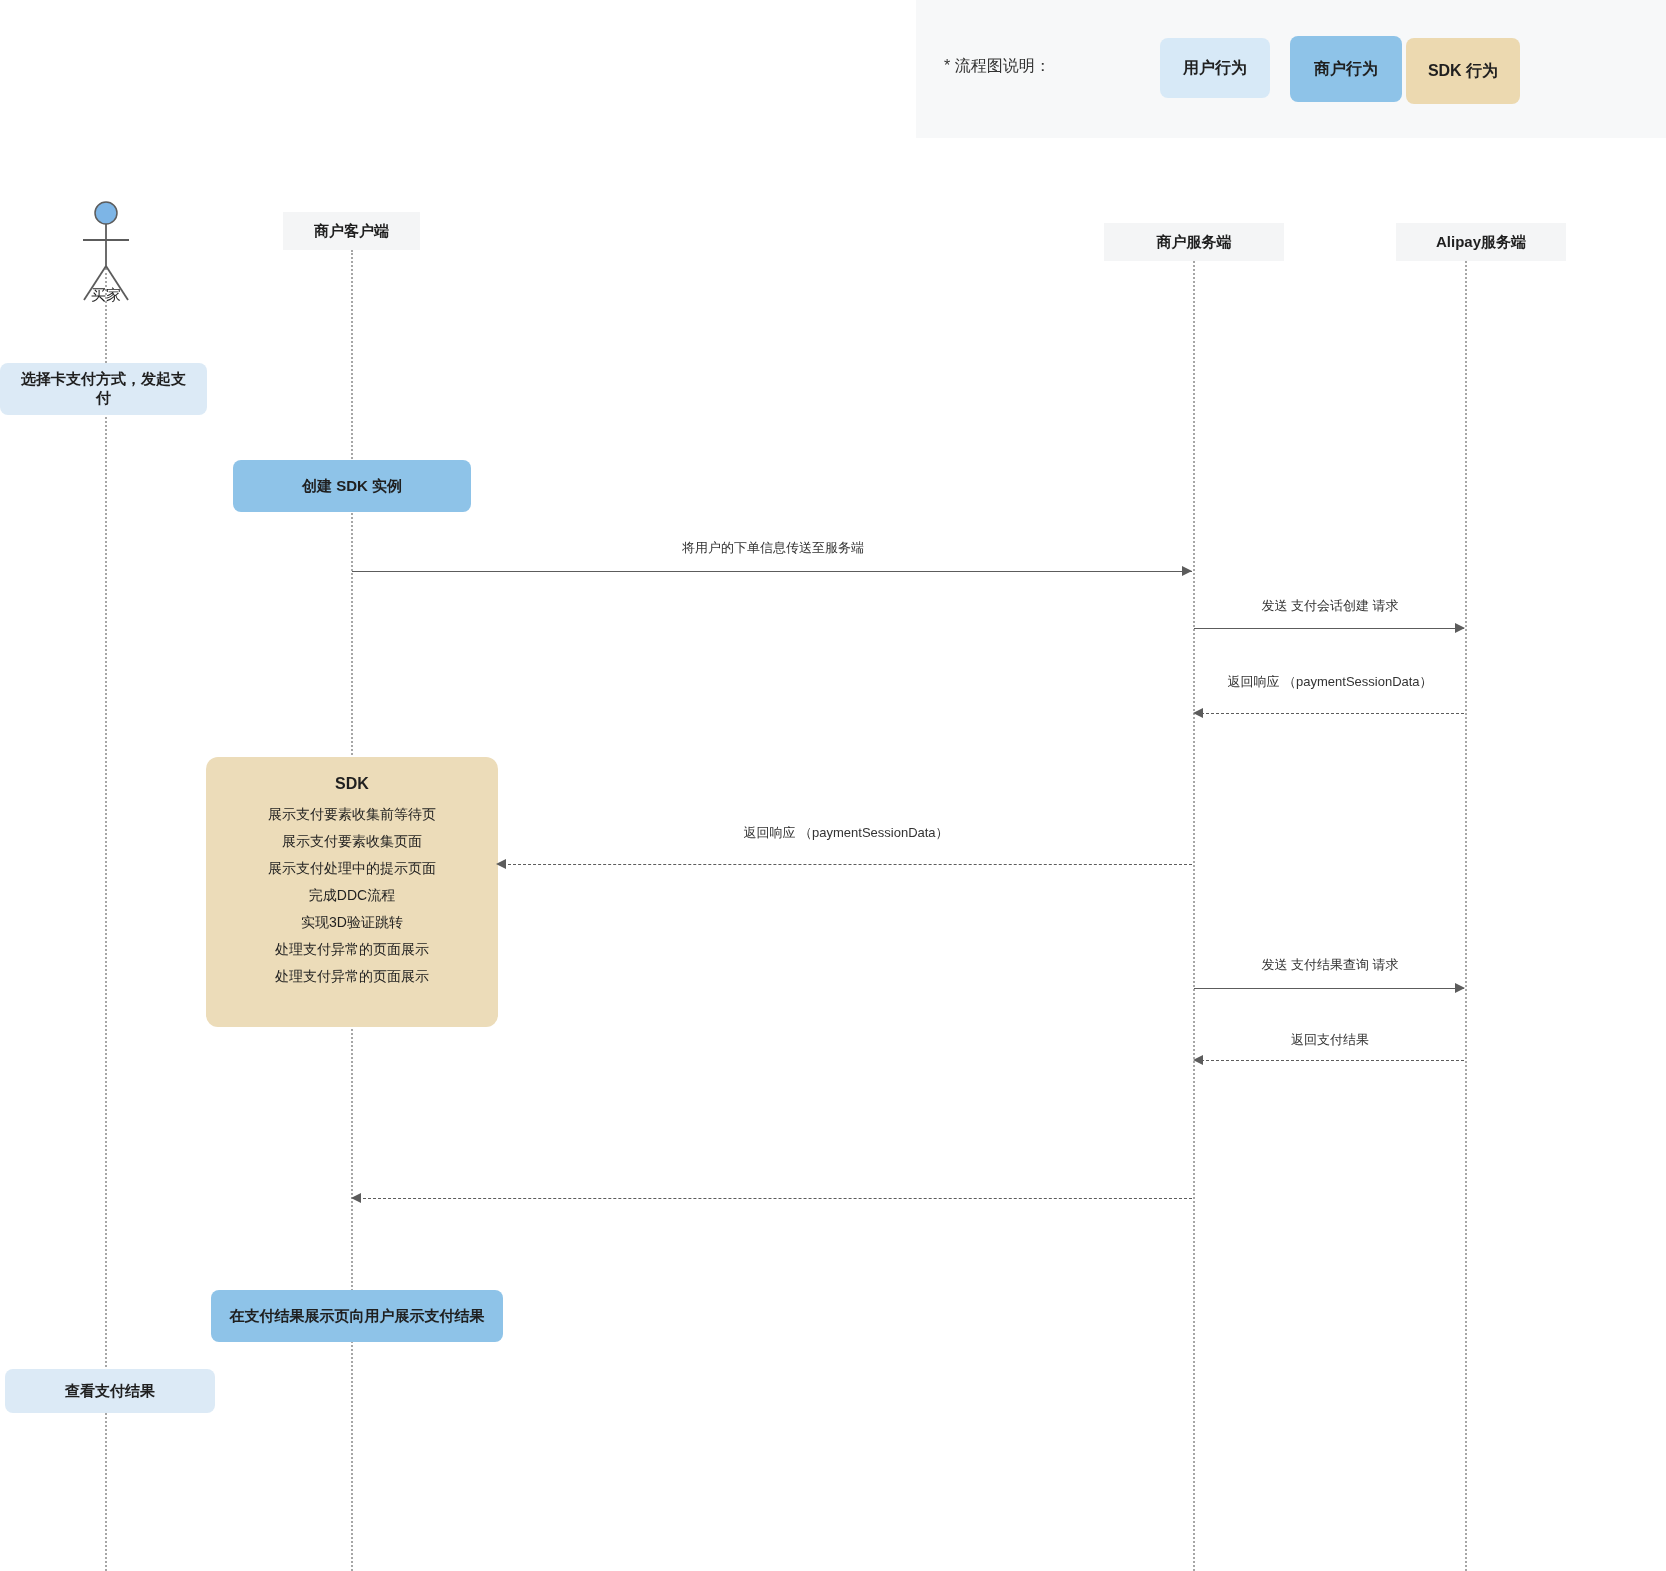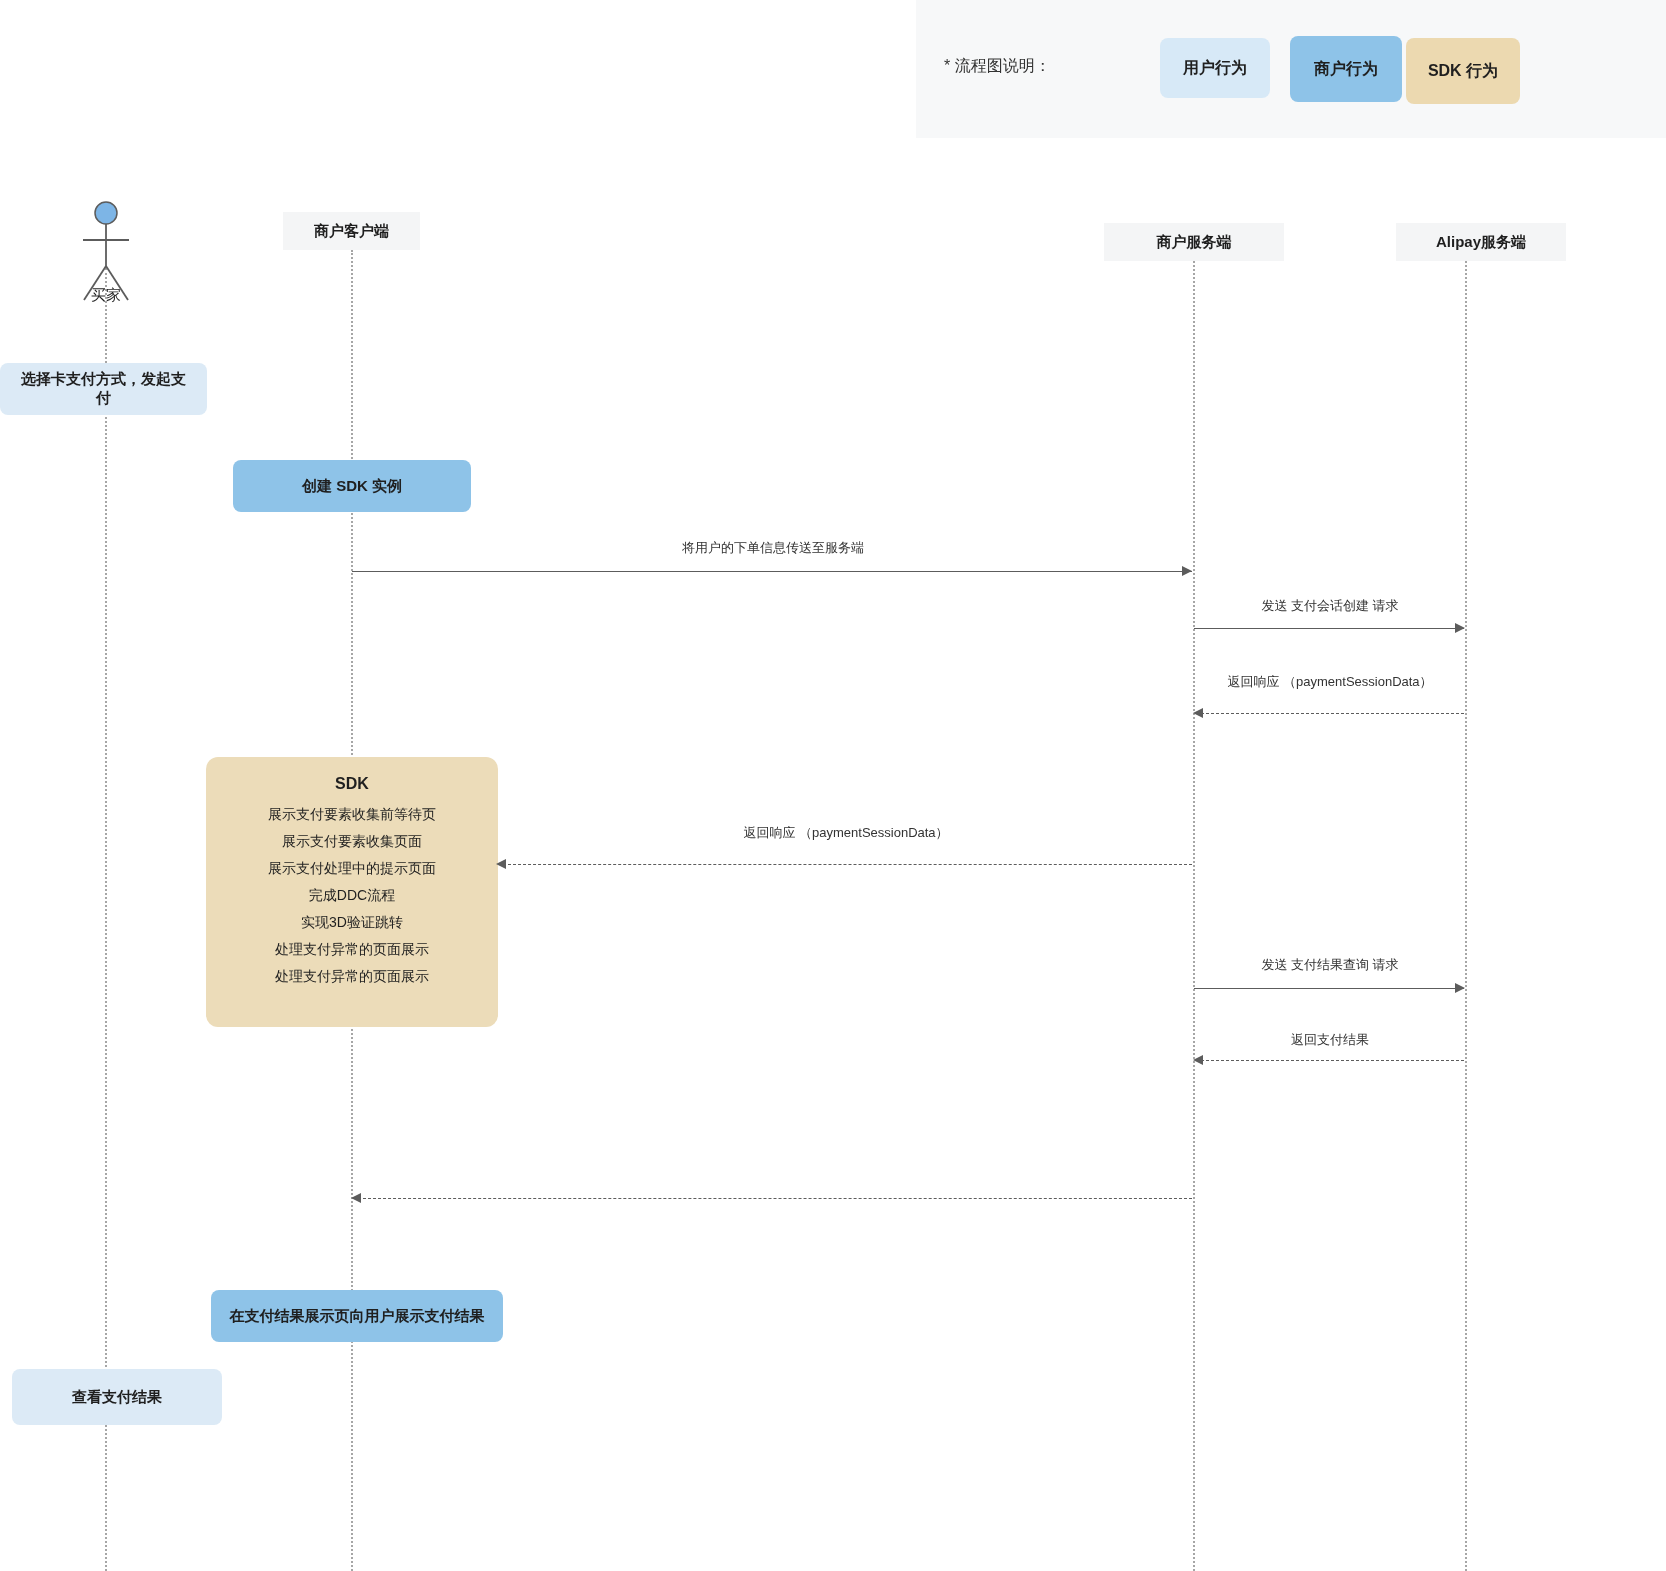--- a/index.html
+++ b/index.html
@@ -212,21 +212,21 @@
   <div class="lifeline-head" style="left:1104px; top:223px; width:180px; height:38px;">商户服务端</div>
 
   <div class="lifeline-head" style="left:1396px; top:223px; width:170px; height:38px;">Alipay服务端</div>
 
   <div class="abox user" style="left:0px; top:363px; width:207px; height:52px;">选择卡支付方式，发起支付</div>
 
   <div class="abox merchant" style="left:233px; top:460px; width:238px; height:52px;">创建 SDK 实例</div>
 
   <div class="abox merchant" style="left:211px; top:1290px; width:292px; height:52px;">在支付结果展示页向用户展示支付结果</div>
 
-  <div class="abox user" style="left:12px; top:1369px; width:210px; height:56px;">查看支付结果</div>
+  <div class="abox user" style="left:5px; top:1369px; width:210px; height:44px;">查看支付结果</div>
 
   <div class="sdk-box">
     <div class="sdk-title">SDK</div>
     <div class="sdk-line">展示支付要素收集前等待页</div>
     <div class="sdk-line">展示支付要素收集页面</div>
     <div class="sdk-line">展示支付处理中的提示页面</div>
     <div class="sdk-line">完成DDC流程</div>
     <div class="sdk-line">实现3D验证跳转</div>
     <div class="sdk-line">处理支付异常的页面展示</div>
     <div class="sdk-line">处理支付异常的页面展示</div>

